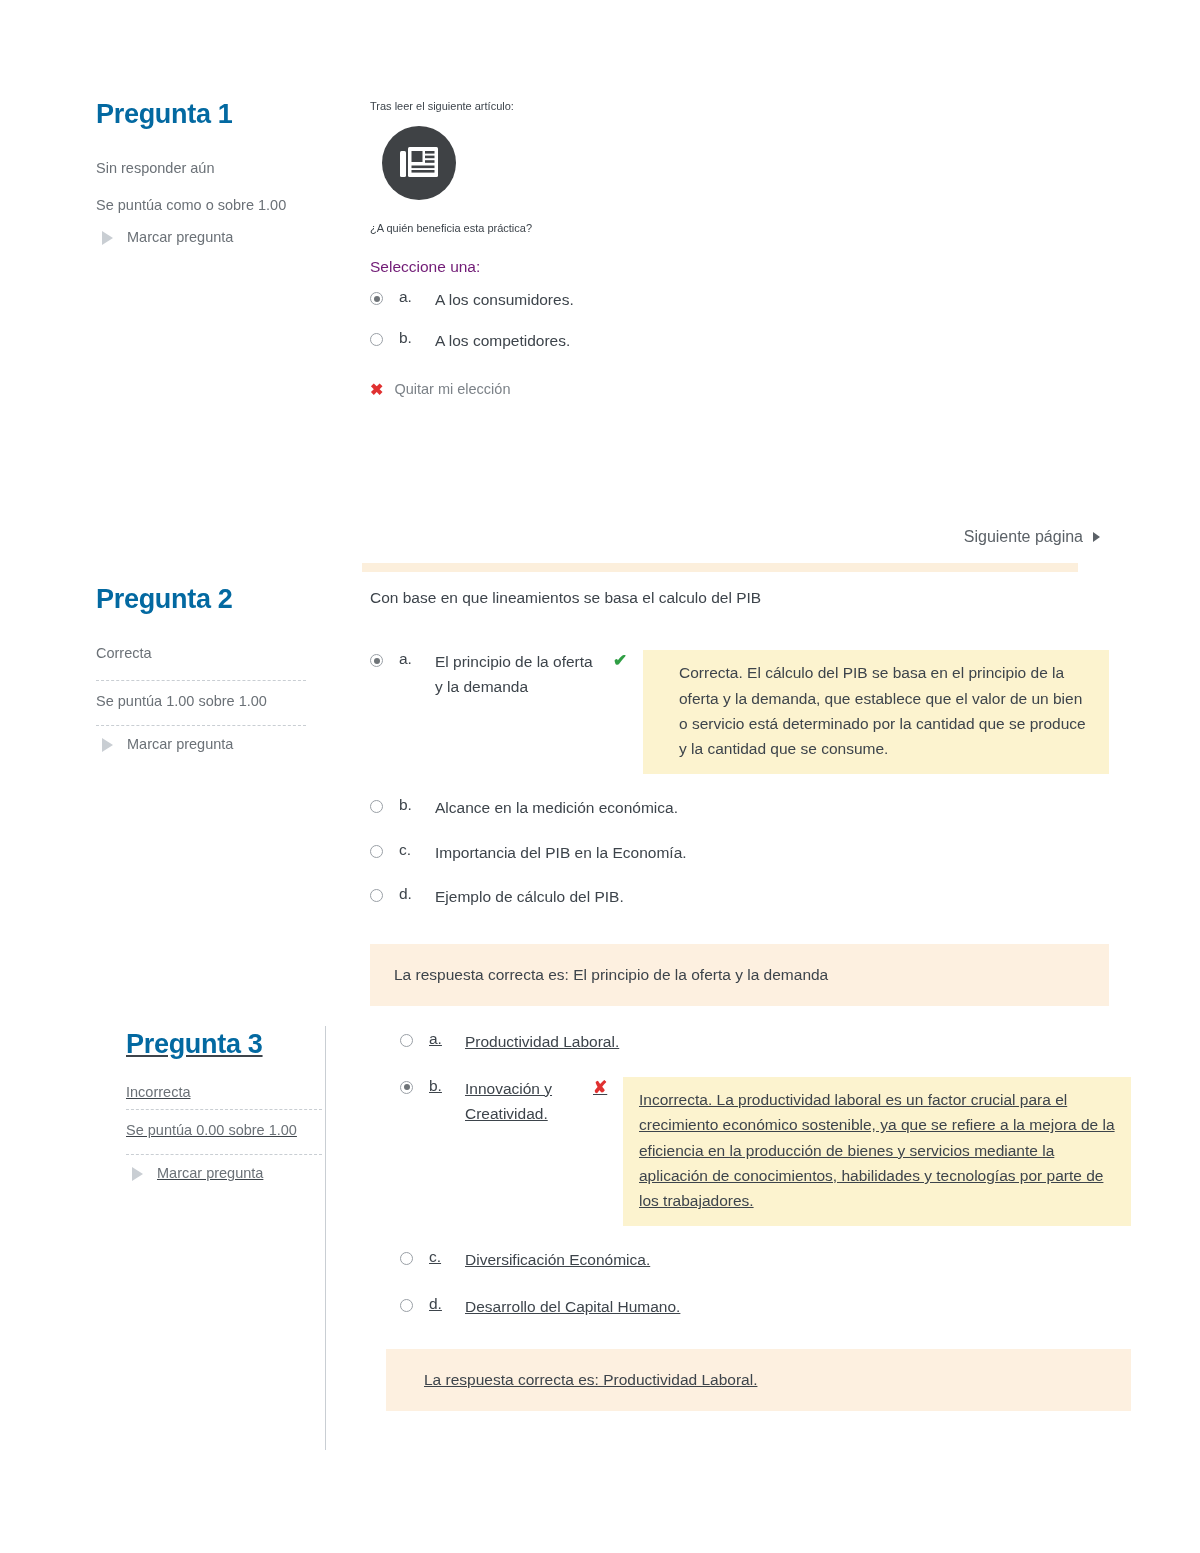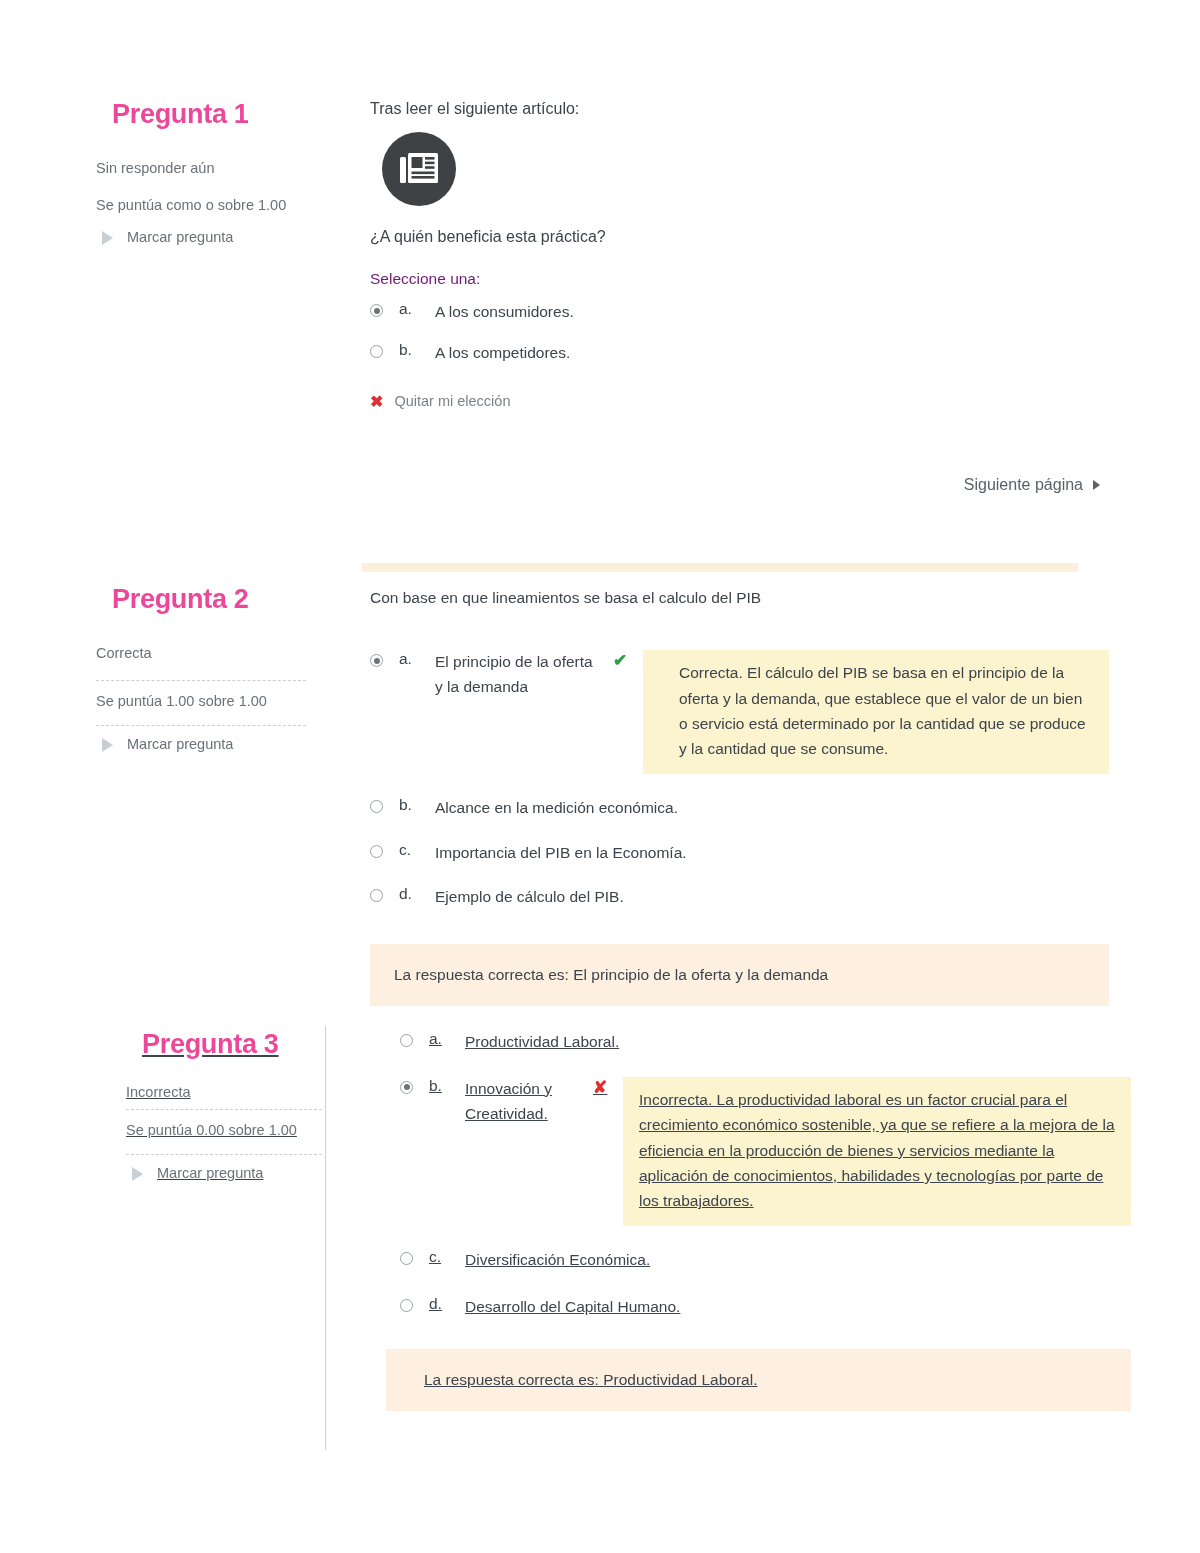--- a/index.html
+++ b/index.html
@@ -20,22 +20,22 @@
 
   
   .qblock { display: flex; position: absolute; width: 1000px; left: 96px; }
   .qinfo { width: 228px; flex: 0 0 228px; padding-right: 18px; }
   .qcontent { flex: 1 1 auto; padding-left: 46px; }
 
   .qtitle {
     font-size: 27px;
     font-weight: bold;
     letter-spacing: -0.3px;
-    color: #ec4899;
-    margin: 0 0 28px 16px;
+    color: #0369a1;
+    margin: 0 0 28px 0;
     line-height: 1.1;
   }
   .qstate {
     font-size: 14.5px;
     color: #6b7177;
     margin: 0 0 16px 0;
     line-height: 1.5;
   }
   .qgrade {
     font-size: 14.5px;
@@ -63,21 +63,21 @@
     flex: 0 0 13px;
   }
 
   
   .qtext {
     font-size: 15.5px;
     line-height: 1.62;
     color: #3d444b;
     margin: 0 0 18px 0;
   }
-  .lead { font-size: 16px; color: #3d444b; margin: 0 0 14px 0; }
+  .lead { font-size: 11px; color: #3d444b; margin: 0 0 14px 0; }
   .seltitle { font-size: 15.5px; color: #701a75; margin: 0 0 12px 0; }
 
   
   .news-icon {
     width: 74px; height: 74px;
     border-radius: 50%;
     background: #3f4245;
     display: flex; align-items: center; justify-content: center;
     margin: 8px 0 22px 12px;
   }
@@ -241,21 +241,21 @@
         </li>
       </ul>
 
       <div class="clearrow">
         <span class="xmark">✖</span>
         <span>Quitar mi elección</span>
       </div>
     </div>
   </div>
 
-  <div class="nextpage" style="top:476px;">
+  <div class="nextpage" style="top:528px;">
     <span>Siguiente página</span>
     <span class="tri-right"></span>
   </div>
 
   <div class="sep-bar" style="top:563px; left:362px; width:716px;"></div>
 
   <div class="qblock" id="q2" style="top:585px;">
     <div class="qinfo">
       <h2 class="qtitle">Pregunta 2</h2>
       <p class="qstate" style="">Correcta</p>

